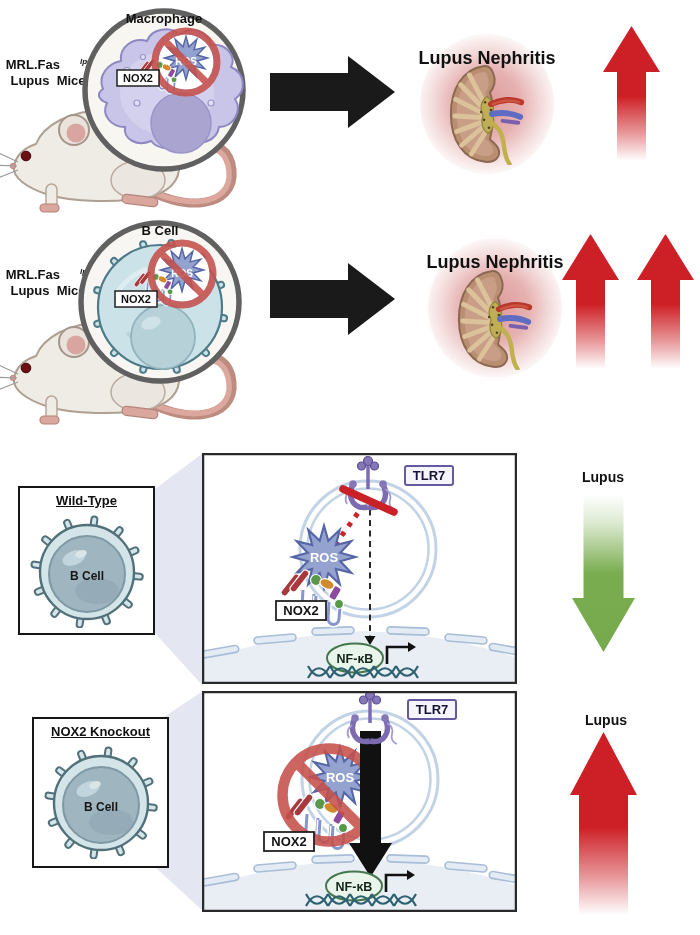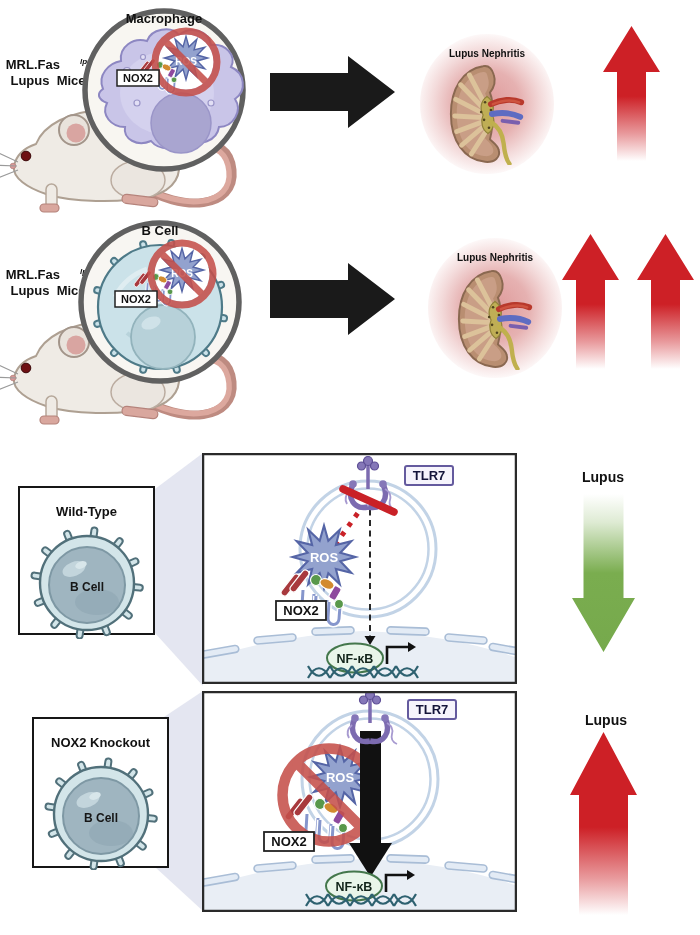--- a/index.html
+++ b/index.html
@@ -3,24 +3,24 @@
 <meta charset="utf-8">
 <style>
   html,body{margin:0;padding:0;background:#fff;}
   .fig{position:relative;width:700px;height:935px;background:#fff;overflow:hidden;
        font-family:"Liberation Sans",sans-serif;}
   .abs{position:absolute;}
   .lbl{font-weight:bold;color:#111;text-align:center;}
   .strain{font-size:13px;line-height:1.22;}
   .strain sup{font-size:0.62em;margin-left:20px;}
   .pre{white-space:pre;margin-top:24px;}
-  .klabel{font-size:10px;}
+  .klabel{font-size:18px;}
   .lupus{font-size:14px;}
   .box{border:2px solid #161616;background:#fff;}
-  .boxtitle{font-weight:bold;font-size:13px;text-align:center;color:#111;margin-top:16px;}
+  .boxtitle{font-weight:bold;font-size:13px;text-align:center;color:#111;margin-top:5px;text-decoration:underline;}
   .box svg{display:block;margin:2px auto 0 auto;}
   .glow{border-radius:50%;
     background:radial-gradient(circle,rgba(200,85,85,0.60) 0%,rgba(205,100,100,0.50) 35%,
       rgba(215,130,130,0.30) 55%,rgba(238,195,195,0.12) 72%,rgba(255,255,255,0) 80%);}
   svg text{font-family:"Liberation Sans",sans-serif;font-weight:bold;}
 </style>
 </head>
 <body>
 
 <div class="fig">

